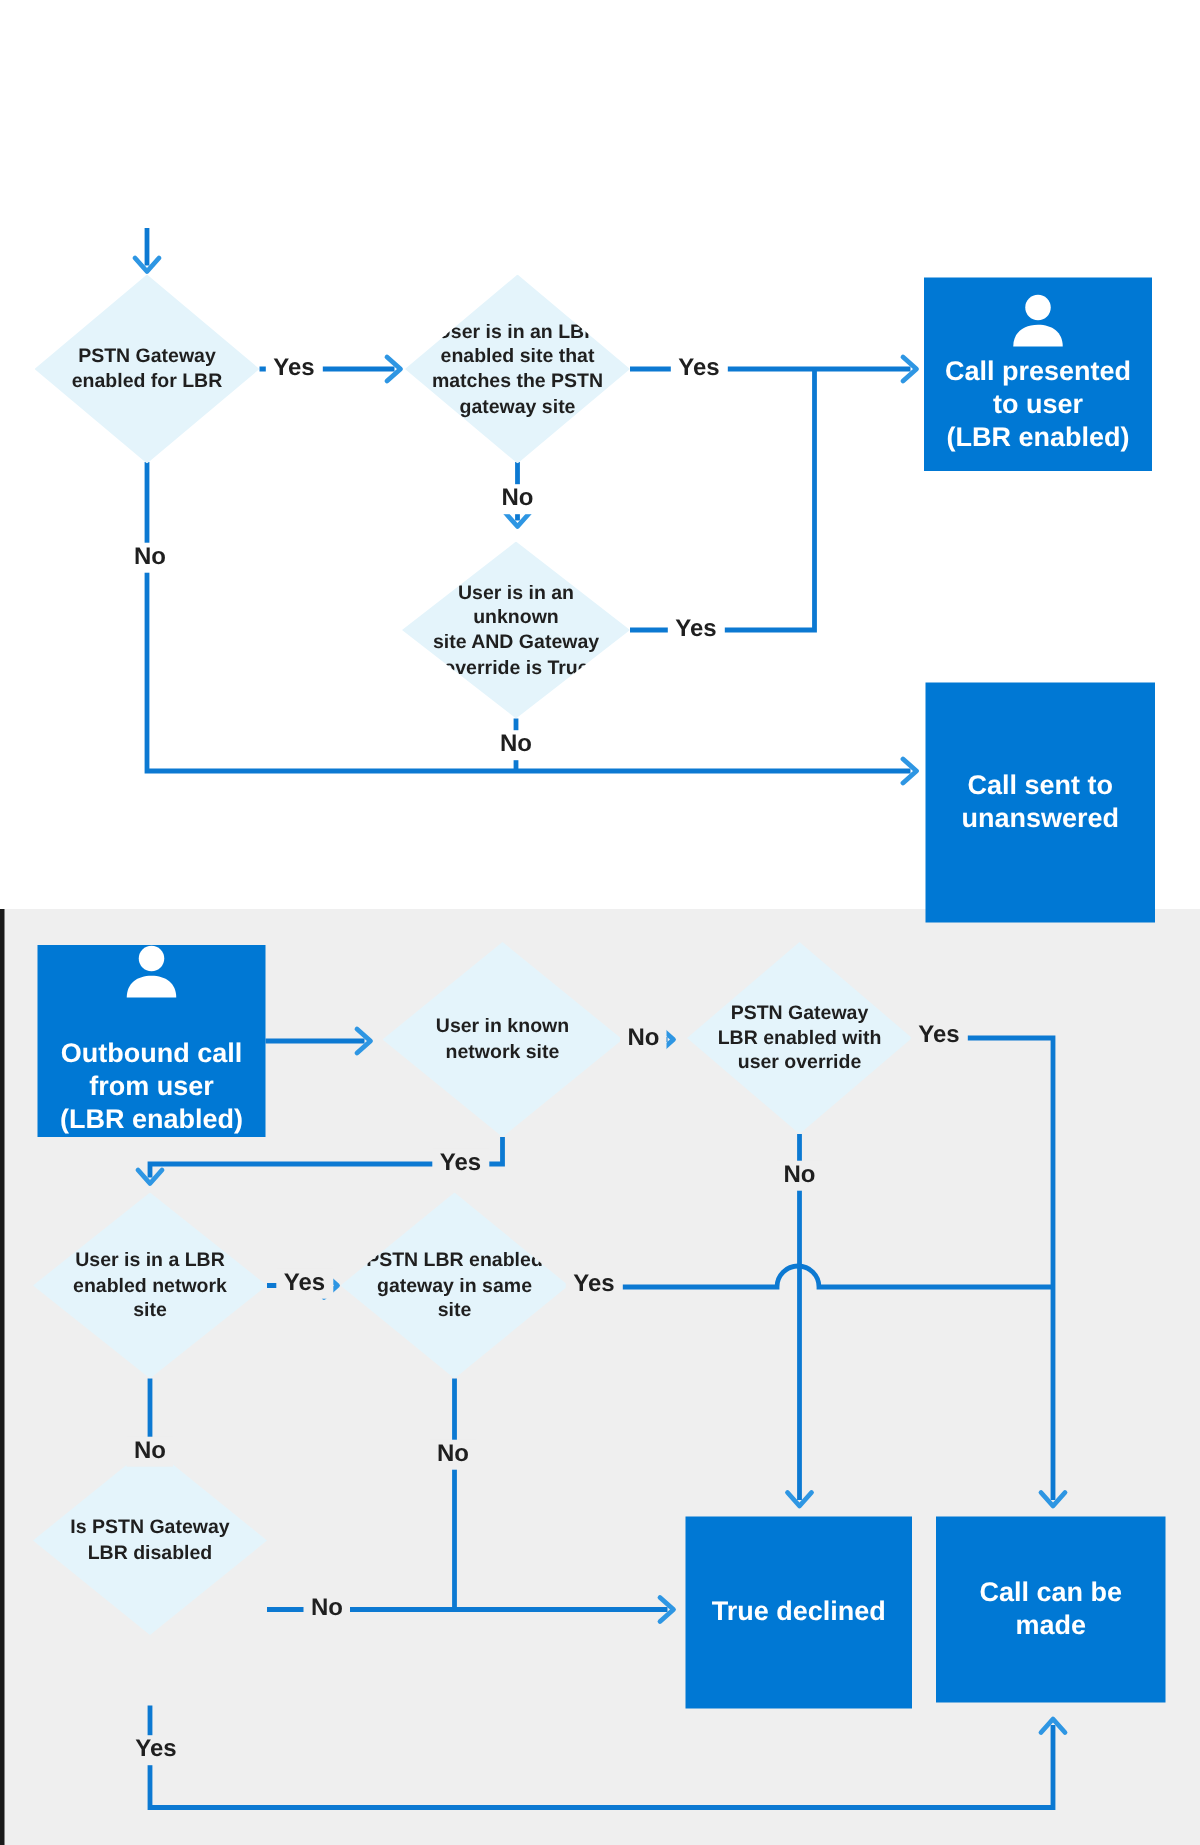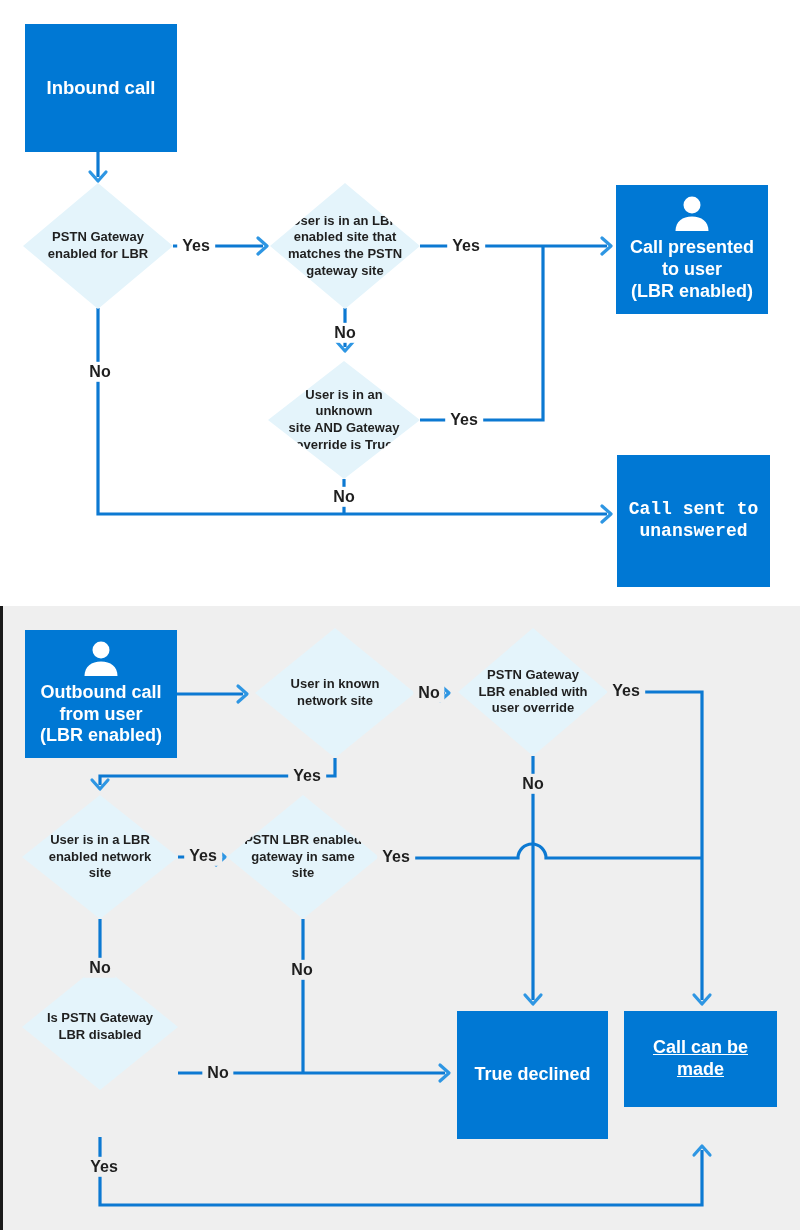--- a/index.html
+++ b/index.html
@@ -69,23 +69,20 @@
     <path class="line" d="M379 858 H518 A14 14 0 0 1 546 858 H702"></path>
     <path class="line" d="M303 919 V1073"></path>
     <path class="line" d="M178 1073 H445"></path>
     <path class="head" d="M440 1065 L449 1073 L440 1081"></path>
     <path class="line" d="M100 919 V999"></path>
     <path class="head" d="M92 994 L100 1003 L108 994"></path>
     <path class="line" d="M100 1137 L100 1205 L702 1205 L702 1150"></path>
     <path class="head" d="M694 1155 L702 1146 L710 1155"></path>
   </svg>
 
-  <div class="node big" style="left:25px;top:24px;width:152px;height:128px;">
-    <span class="ntext">Inbound call</span>
-  </div>
 
   <div class="decision" style="left:23px;top:183px;width:150px;height:126px;">
     <span class="dtext">PSTN Gateway
 enabled for LBR</span>
   </div>
 
   <div class="decision" style="left:270px;top:183px;width:150px;height:126px;">
     <span class="dtext">User is in an LBR
 enabled site that
 matches the PSTN
@@ -103,33 +100,33 @@
       <svg width="40" height="36" viewBox="0 0 40 36">
         <circle cx="20" cy="9" r="8.5" fill="#ffffff"></circle>
         <path d="M3.5 35 C3.5 25.5 10.5 20.5 20 20.5 C29.5 20.5 36.5 25.5 36.5 35 Z" fill="#ffffff"></path>
       </svg>
     </span>
     <span class="ntext">Call presented
 to user
 (LBR enabled)</span>
   </div>
 
-  <div class="node" style="left:617px;top:455px;width:153px;height:132px;font-family:Liberation Mono, monospace;">
+  <div class="node" style="left:617px;top:455px;width:153px;height:160px;">
     <span class="ntext">Call sent to
 unanswered</span>
   </div>
 
   <span class="edge-label on-white" style="left:196px;top:246px;">Yes</span>
   <span class="edge-label on-white" style="left:466px;top:246px;">Yes</span>
   <span class="edge-label on-white" style="left:345px;top:333px;">No</span>
   <span class="edge-label on-white" style="left:464px;top:420px;">Yes</span>
   <span class="edge-label on-white" style="left:344px;top:497px;">No</span>
   <span class="edge-label on-white" style="left:100px;top:372px;">No</span>
 
-  <div class="node" style="left:25px;top:630px;width:152px;height:128px;">
+  <div class="node" style="left:25px;top:630px;width:152px;height:128px;justify-content:space-between;">
     <span class="person">
       <svg width="40" height="36" viewBox="0 0 40 36">
         <circle cx="20" cy="9" r="8.5" fill="#ffffff"></circle>
         <path d="M3.5 35 C3.5 25.5 10.5 20.5 20 20.5 C29.5 20.5 36.5 25.5 36.5 35 Z" fill="#ffffff"></path>
       </svg>
     </span>
     <span class="ntext">Outbound call
 from user
 (LBR enabled)</span>
   </div>
@@ -159,21 +156,21 @@
 
   <div class="decision" style="left:22px;top:964px;width:156px;height:126px;">
     <span class="dtext">Is PSTN Gateway
 LBR disabled</span>
   </div>
 
   <div class="node" style="left:457px;top:1011px;width:151px;height:128px;">
     <span class="ntext">True declined</span>
   </div>
 
-  <div class="node" style="left:624px;top:1011px;width:153px;height:96px;text-decoration:underline;">
+  <div class="node" style="left:624px;top:1011px;width:153px;height:124px;">
     <span class="ntext">Call can be
 made</span>
   </div>
 
   <span class="edge-label on-gray" style="left:429px;top:693px;">No</span>
   <span class="edge-label on-gray" style="left:307px;top:776px;">Yes</span>
   <span class="edge-label on-gray" style="left:626px;top:691px;">Yes</span>
   <span class="edge-label on-gray" style="left:533px;top:784px;">No</span>
   <span class="edge-label on-gray" style="left:203px;top:856px;">Yes</span>
   <span class="edge-label on-gray" style="left:100px;top:968px;">No</span>

